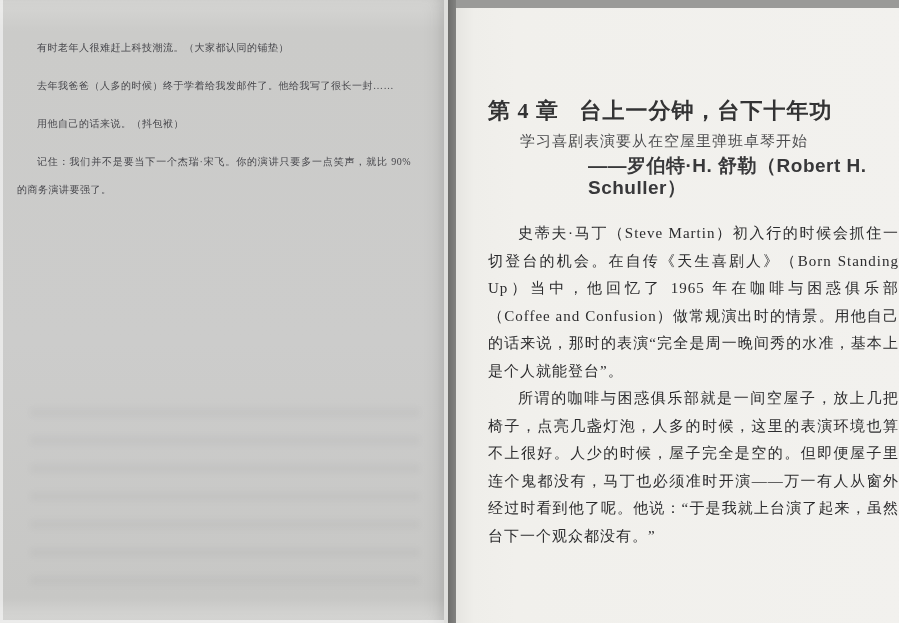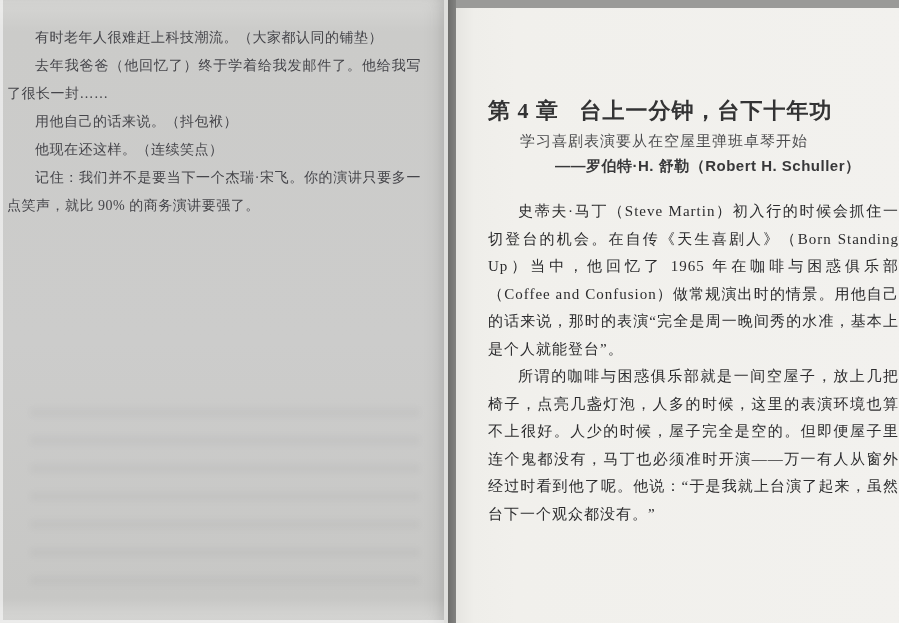--- a/index.html
+++ b/index.html
@@ -21,22 +21,22 @@
     position: absolute;
     left: 0; top: 0;
     width: 448px;
     height: 623px;
     background: linear-gradient(180deg, #d6d6d4 0%, #cbcbc9 5%, #cccccb 55%, #c7c7c5 96%, #d9d9d7 100%);
     box-sizing: border-box;
     padding: 24px 27px 0 7px;
     box-shadow: inset 3px -3px 0 rgba(255,255,255,0.55), inset -14px 0 18px -10px rgba(90,90,88,0.35);
   }
   .page-left .text-block p {
-    margin: 0;
-    font-size: 14px;
+    margin: 10px;
+    font-size: 10px;
     line-height: 28px;
     color: #45454a;
     text-align: justify;
     text-indent: 2em;
     letter-spacing: 0.5px;
   }
   
   .ghosting {
     position: absolute;
     left: 30px; top: 408px;
@@ -97,24 +97,24 @@
     margin-top: 66px;
     margin-left: 46px;
     font-style: italic;
     font-size: 14.5px;
     line-height: 20px;
     color: #3e3e40;
     letter-spacing: 2px;
   }
   .epigraph-attribution {
     margin-top: 4px;
-    margin-left: 67px;
+    margin-left: 100px;
     font-family: "Liberation Sans", "DejaVu Sans", sans-serif;
     font-weight: bold;
-    font-size: 15px;
+    font-size: 19px;
     line-height: 22px;
     color: #38383a;
     letter-spacing: 0.5px;
   }
   .page-right .text-block { margin-top: 21px; }
   .page-right .text-block p {
     margin: 0;
     font-size: 15px;
     line-height: 27.5px;
     color: #2c2c2e;
@@ -124,23 +124,22 @@
   }
 </style>
 </head>
 <body>
 
 <div class="spread">
 
   <div class="page-left">
     <div class="text-block">
       <p>有时老年人很难赶上科技潮流。（大家都认同的铺垫）</p>
-      <p>去年我爸爸（他回忆了）终于学着给我发邮件了。他给我写了很长一封……</p>
+      <p>去年我爸爸（人多的时候）终于学着给我发邮件了。他给我写了很长一封……</p>
       <p>用他自己的话来说。（抖包袱）</p>
-      <p>他现在还这样。（连续笑点）</p>
       <p>记住：我们并不是要当下一个杰瑞·宋飞。你的演讲只要多一点笑声，就比 90% 的商务演讲要强了。</p>
     </div>
     <div class="ghosting"></div>
   </div>
 
   <div class="gutter-highlight"></div>
   <div class="spine-divider"></div>
 
   <div class="page-right">
     <div class="chapter-heading">

